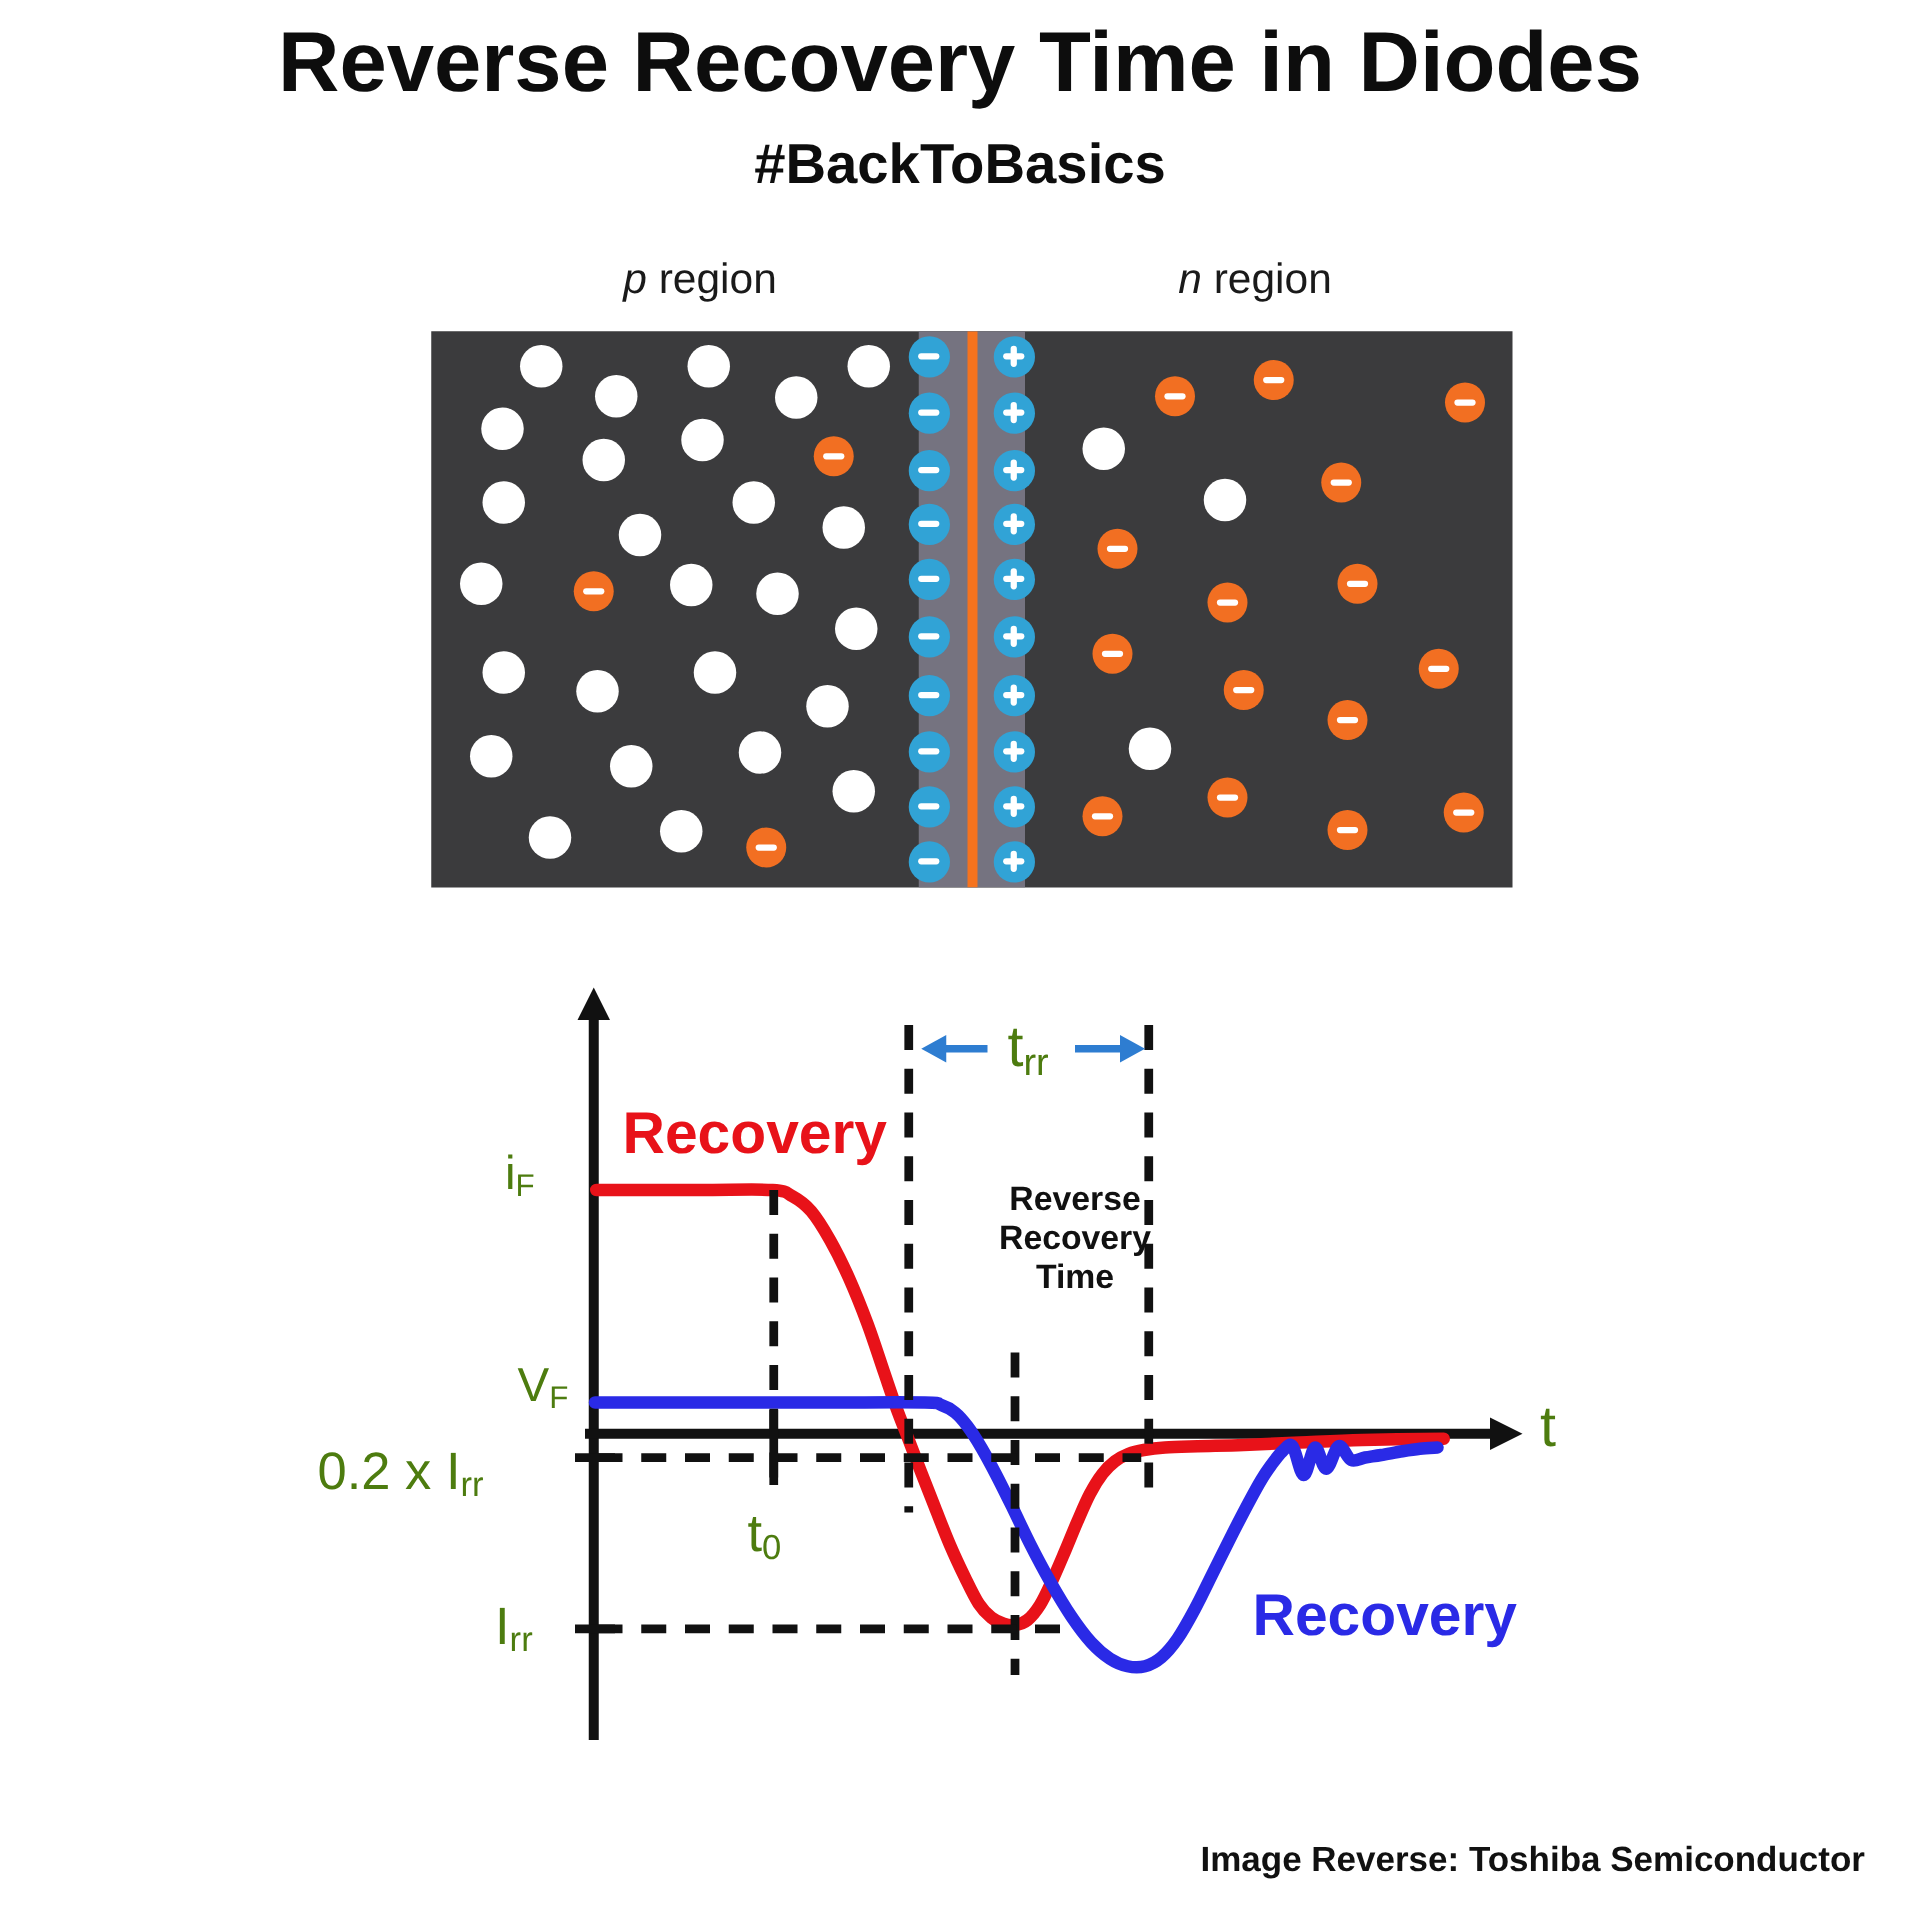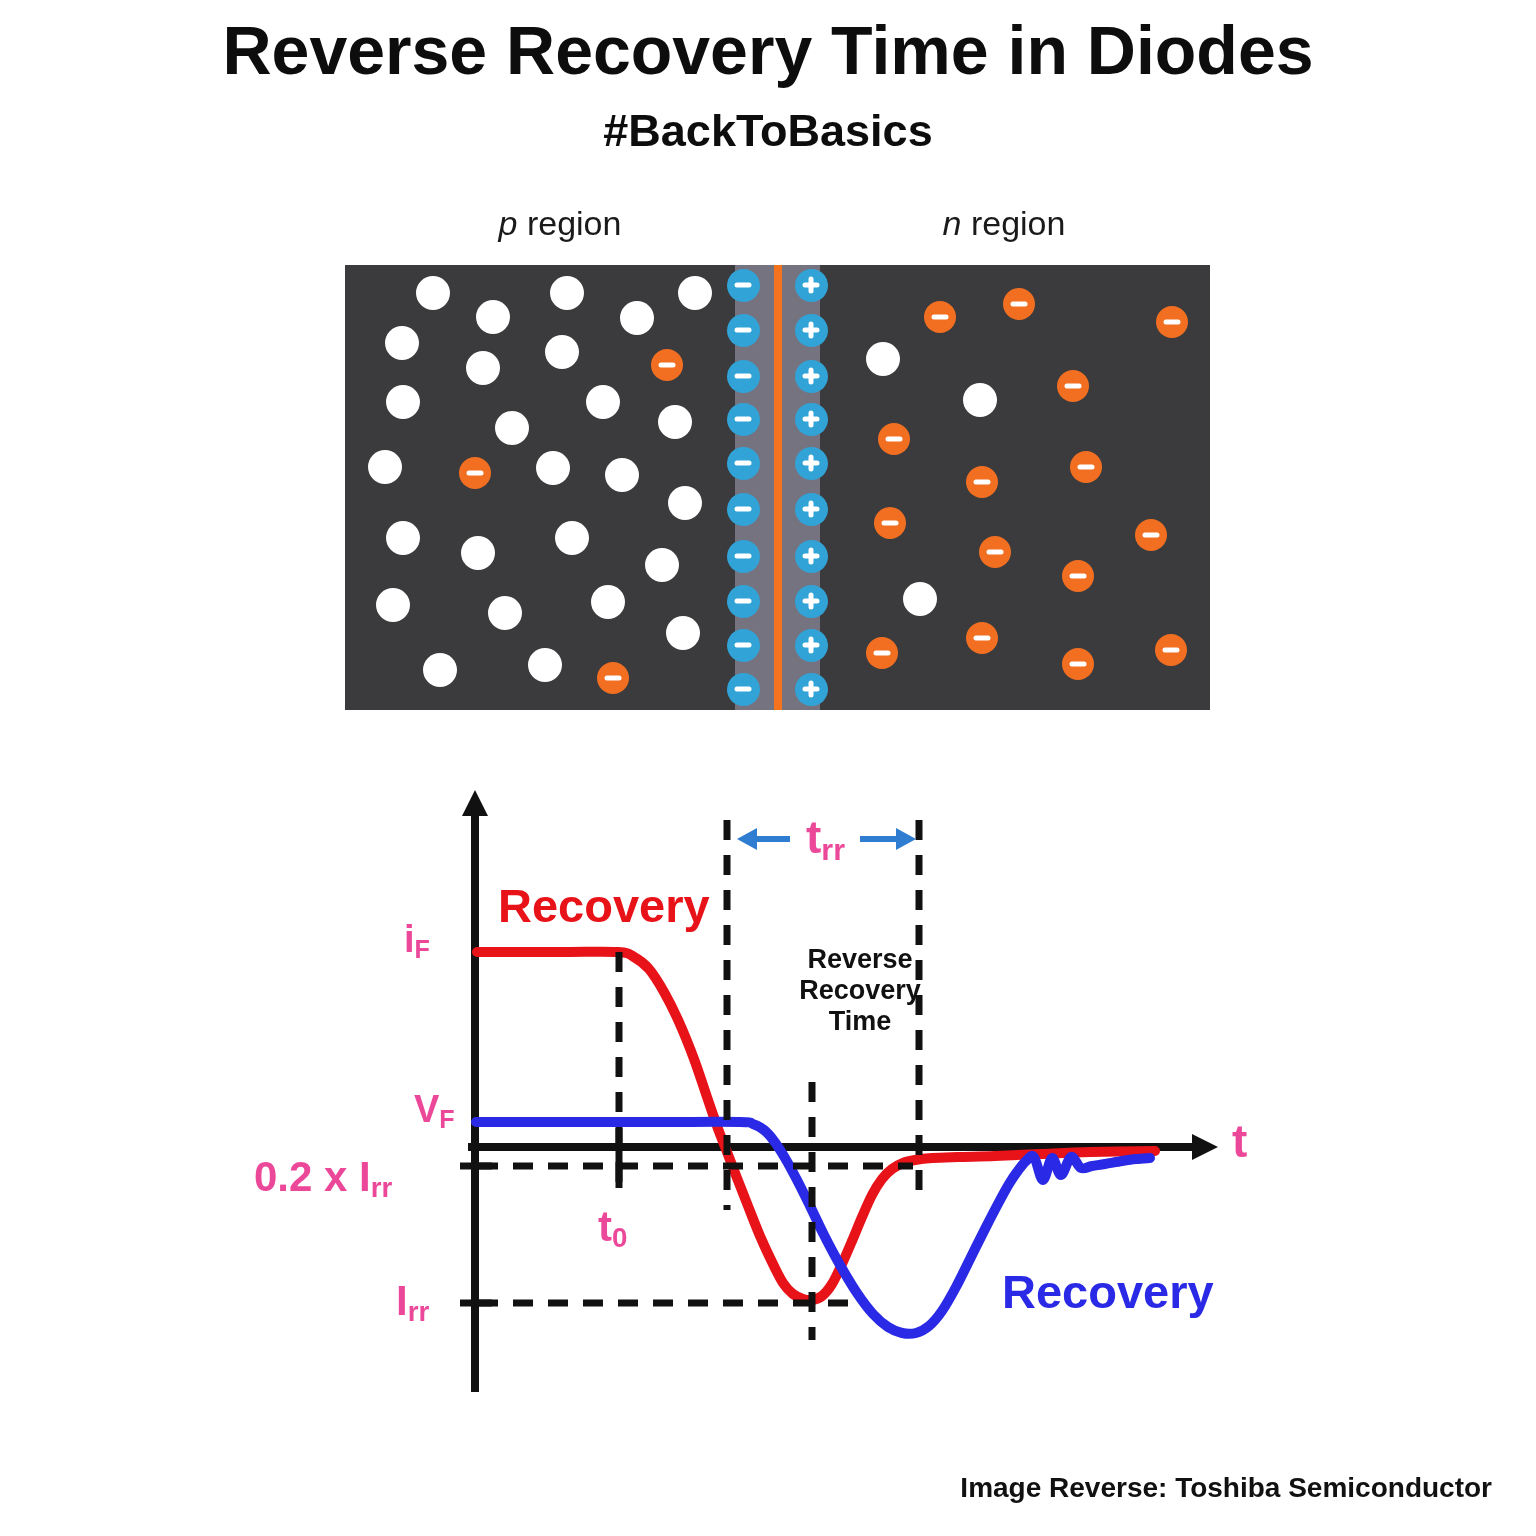--- a/index.html
+++ b/index.html
@@ -17,21 +17,21 @@
   .jline{position:absolute;top:0;height:100%;}
   .particle{position:absolute;border-radius:50%;}
   .particle .h{position:absolute;left:50%;top:50%;transform:translate(-50%,-50%);
          width:17px;height:5px;background:#fff;border-radius:3px;}
   .particle .v{position:absolute;left:50%;top:50%;transform:translate(-50%,-50%);
          width:5px;height:17px;background:#fff;border-radius:3px;}
   .hole{width:34px;height:34px;background:#ffffff;}
   .electron{width:32px;height:32px;background:#f26f22;}
   .ion{width:33px;height:33px;background:#31a3d6;}
   #chart{position:absolute;left:230px;top:780px;width:1072px;height:660px;}
-  .glabel{position:absolute;line-height:1;white-space:nowrap;color:#ec4899;font-weight:bold;}
+  .glabel{position:absolute;line-height:1;white-space:nowrap;color:#4d7c0f;}
   .glabel .sub{font-size:0.66em;vertical-align:-0.22em;}
   .series-label{font-weight:700;}
   .note{position:absolute;transform:translateX(-50%);width:170px;text-align:center;
         font-size:27px;line-height:31px;font-weight:600;color:#111;}
   .credit{position:absolute;right:44px;top:1472px;font-size:28px;font-weight:600;color:#111;}
 </style>
 </head>
 <body>
 
 <div class="title">Reverse Recovery Time in Diodes</div>

